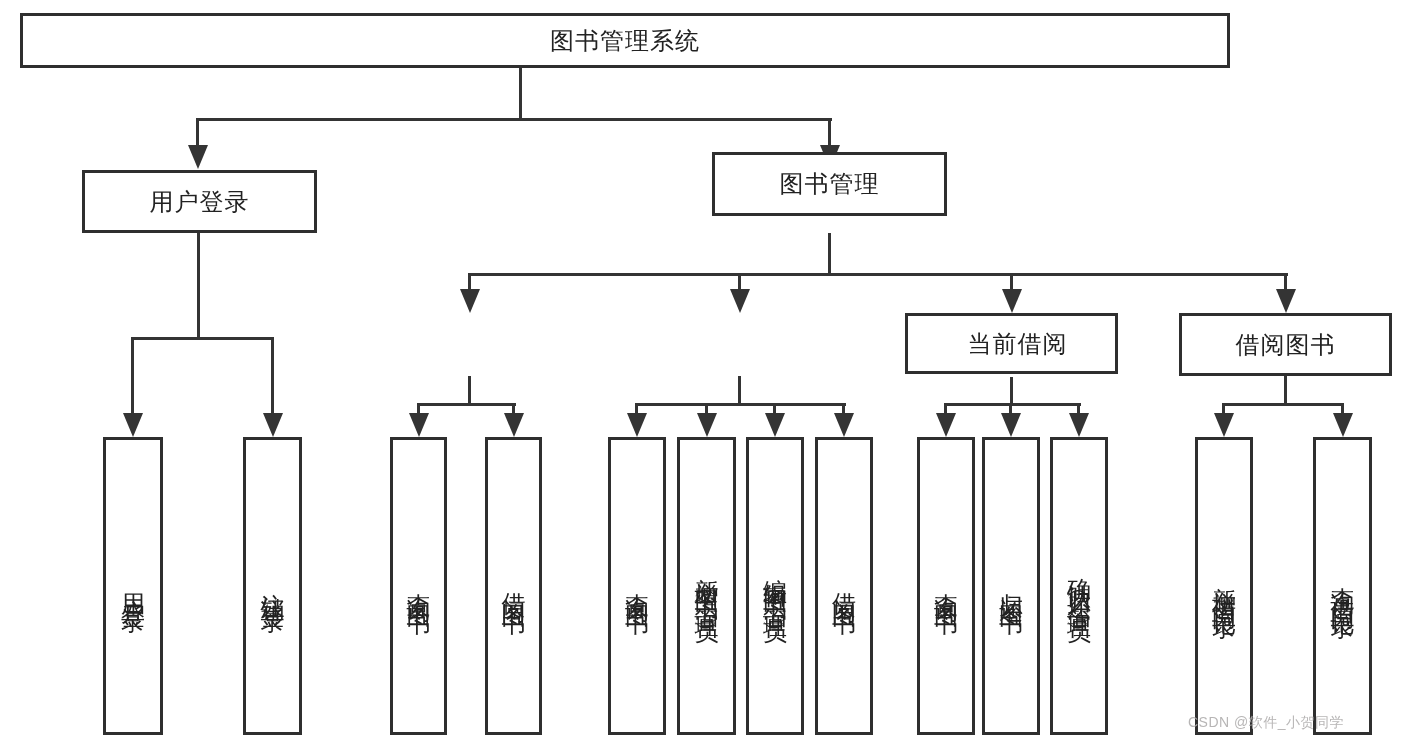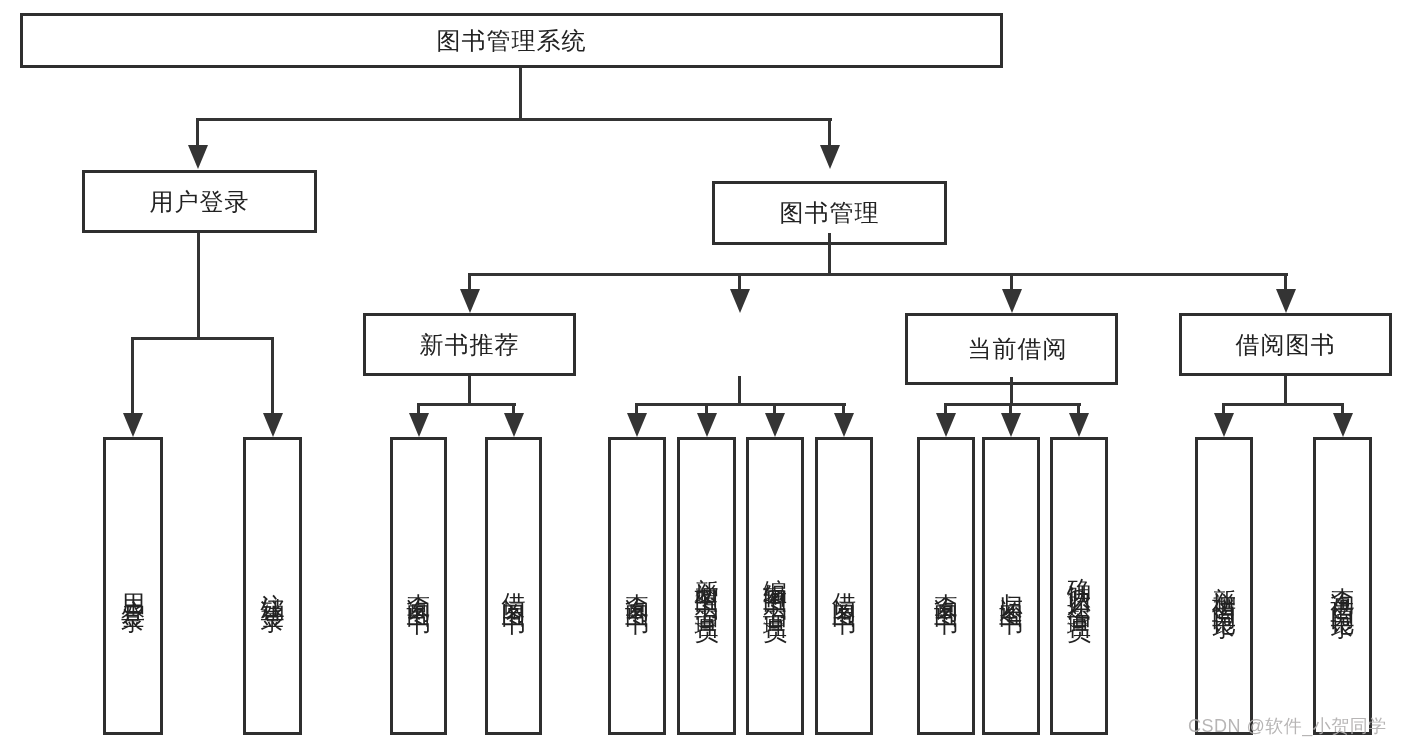--- a/index.html
+++ b/index.html
@@ -54,50 +54,50 @@
     width: 0;
     height: 0;
     border-left: 10px solid transparent;
     border-right: 10px solid transparent;
     border-top: 24px solid #343434;
   }
   .watermark {
     position: absolute;
     left: 1188px;
     top: 714px;
-    font-size: 18px;
+    font-size: 14px;
     letter-spacing: 0.5px;
     color: #b0aeae;
     white-space: nowrap;
     z-index: 10;
     opacity: 0.9;
   }
 </style>
 </head>
 <body>
 
 <div id="canvas">
 
-  <div class="hbox" style="left:20px; top:13px; width:983px; height:55px;">
+  <div class="hbox" style="left:20px; top:13px; width:1210px; height:55px;">
     <span>图书管理系统</span>
   </div>
 
   <div>
     <div class="line" style="left:519px; top:68px; width:3px; height:50px;"></div>
     <div class="line" style="left:196px; top:118px; width:636px; height:3px;"></div>
     <div class="line" style="left:196px; top:118px; width:3px; height:30px;"></div>
     <div class="arrow" style="left:188px; top:145px;"></div>
     <div class="line" style="left:828px; top:118px; width:3px; height:30px;"></div>
     <div class="arrow" style="left:820px; top:145px;"></div>
   </div>
 
   <div class="hbox" style="left:82px; top:170px; width:235px; height:63px;">
     <span>用户登录</span>
   </div>
-  <div class="hbox" style="left:712px; top:181px; width:235px; height:64px;">
+  <div class="hbox" style="left:712px; top:152px; width:235px; height:64px;">
     <span>图书管理</span>
   </div>
 
   <div>
     <div class="line" style="left:197px; top:233px; width:3px; height:104px;"></div>
     <div class="line" style="left:131px; top:337px; width:143px; height:3px;"></div>
     <div class="line" style="left:131px; top:337px; width:3px; height:78px;"></div>
     <div class="arrow" style="left:123px; top:413px;"></div>
     <div class="line" style="left:271px; top:337px; width:3px; height:78px;"></div>
     <div class="arrow" style="left:263px; top:413px;"></div>
@@ -109,24 +109,21 @@
     <div class="line" style="left:468px; top:273px; width:3px; height:20px;"></div>
     <div class="arrow" style="left:460px; top:289px;"></div>
     <div class="line" style="left:738px; top:273px; width:3px; height:20px;"></div>
     <div class="arrow" style="left:730px; top:289px;"></div>
     <div class="line" style="left:1010px; top:273px; width:3px; height:20px;"></div>
     <div class="arrow" style="left:1002px; top:289px;"></div>
     <div class="line" style="left:1284px; top:273px; width:3px; height:20px;"></div>
     <div class="arrow" style="left:1276px; top:289px;"></div>
   </div>
 
-  <div class="hbox" style="left:363px; top:313px; width:213px; height:63px;">
-    <span>新书推荐</span>
-  </div>
-  <div class="hbox" style="left:905px; top:313px; width:213px; height:72px;padding-left:12px;">
+  <div class="hbox" style="left:905px; top:313px; width:213px; height:61px;padding-left:12px;">
     <span>当前借阅</span>
   </div>
   <div class="hbox" style="left:1179px; top:313px; width:213px; height:63px;">
     <span>借阅图书</span>
   </div>
 
   <div>
     <div class="line" style="left:468px; top:376px; width:3px; height:27px;"></div>
     <div class="line" style="left:417px; top:403px; width:99px; height:3px;"></div>
     <div class="line" style="left:417px; top:403px; width:3px; height:12px;"></div>

